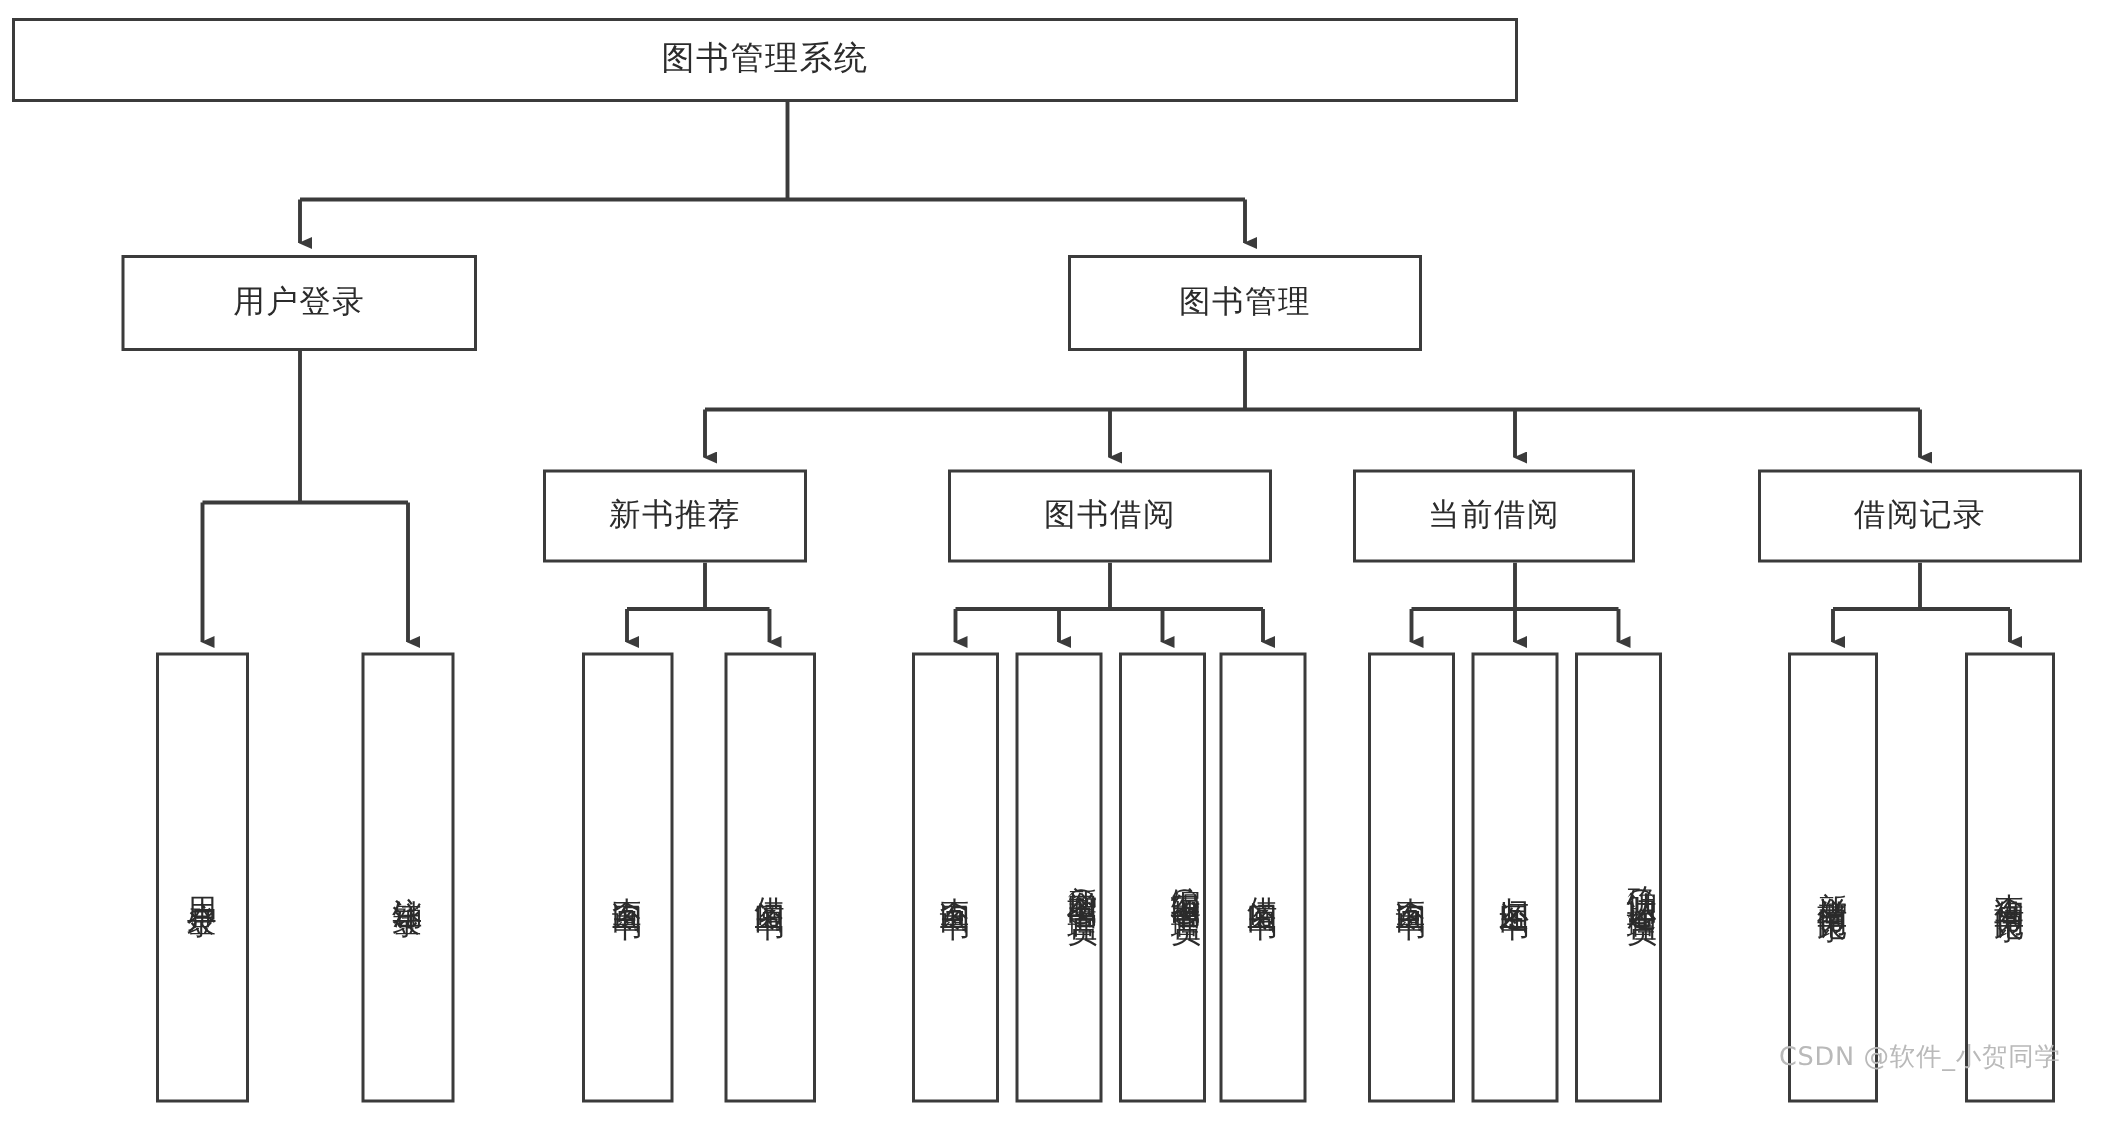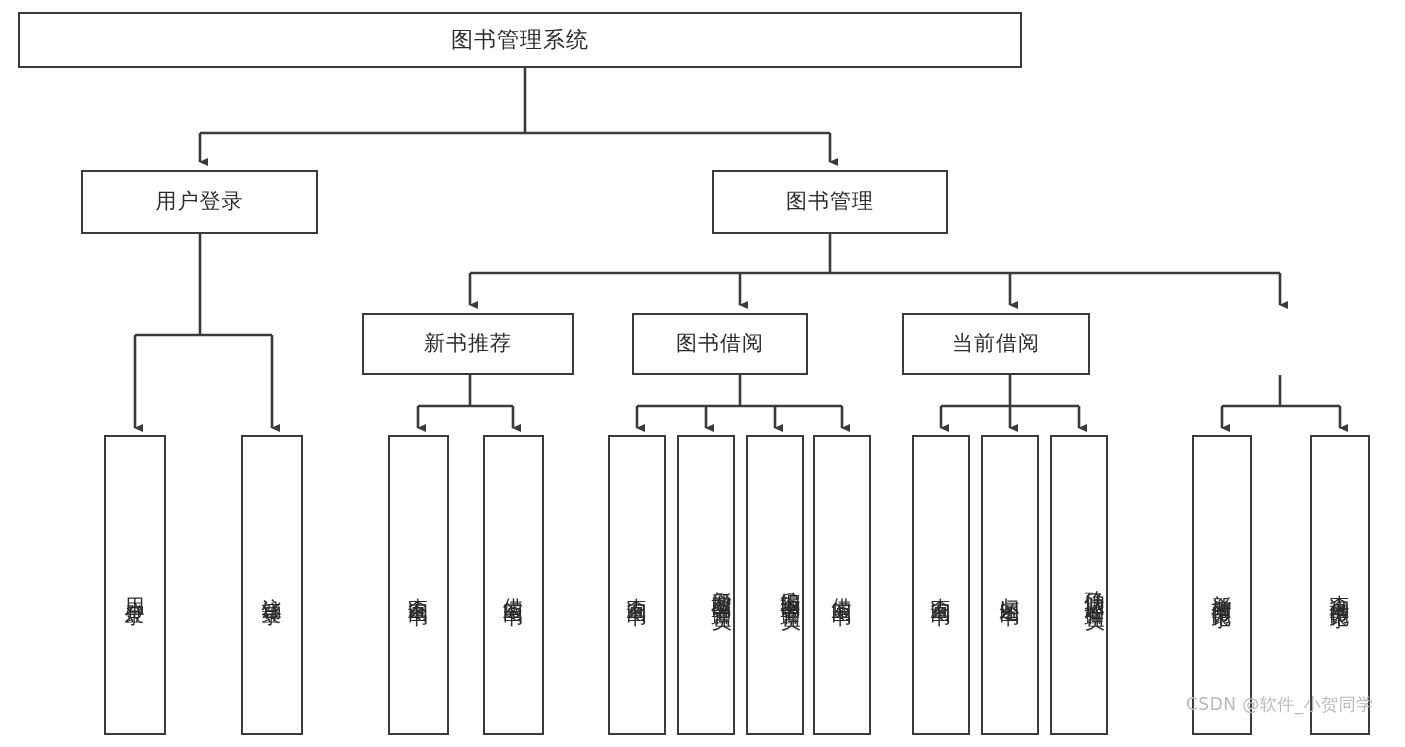--- a/index.html
+++ b/index.html
@@ -119,40 +119,43 @@
       <path d="M1010,406 L1010,428" marker-end="url(#arrowhead)"></path>
       <path d="M1079,406 L1079,428" marker-end="url(#arrowhead)"></path>
 
       <path d="M1280,375 L1280,406"></path>
       <path d="M1222,406 L1340,406"></path>
       <path d="M1222,406 L1222,428" marker-end="url(#arrowhead)"></path>
       <path d="M1340,406 L1340,428" marker-end="url(#arrowhead)"></path>
     </g>
   </svg>
 
-  <div class="node node-h node-root" style="left:18px; top:12px; width:1004px; height:56px;">
+  <div class="node node-h node-root" style="left:8px; top:12px; width:1004px; height:56px;">
     <span>图书管理系统</span>
   </div>
 
   <div class="node node-h" style="left:81px; top:170px; width:237px; height:64px;">
     <span>用户登录</span>
   </div>
   <div class="node node-h" style="left:712px; top:170px; width:236px; height:64px;">
     <span>图书管理</span>
   </div>
 
-  <div class="node node-h" style="left:362px; top:313px; width:212px; height:62px;">
+  <div class="node node-h" style="left:362px; top:313px; width:176px; height:62px;">
     <span>新书推荐</span>
   </div>
-  <div class="node node-h" style="left:632px; top:313px; width:176px; height:62px;">
+  <div class="node node-h" style="left:632px; top:313px; width:216px; height:62px;">
     <span>图书借阅</span>
   </div>
   <div class="node node-h" style="left:902px; top:313px; width:188px; height:62px;">
     <span>当前借阅</span>
   </div>
+  <div class="node node-h" style="left:1172px; top:313px; width:216px; height:62px;">
+    <span>借阅记录</span>
+  </div>
 
   <div class="node node-v center-v" style="left:104px; top:435px; width:62px; height:300px;">
     <span>用户登录</span>
   </div>
   <div class="node node-v center-v" style="left:241px; top:435px; width:62px; height:300px;">
     <span>注销登录</span>
   </div>
 
   <div class="node node-v center-v" style="left:388px; top:435px; width:61px; height:300px;">
     <span>查询图书</span>

